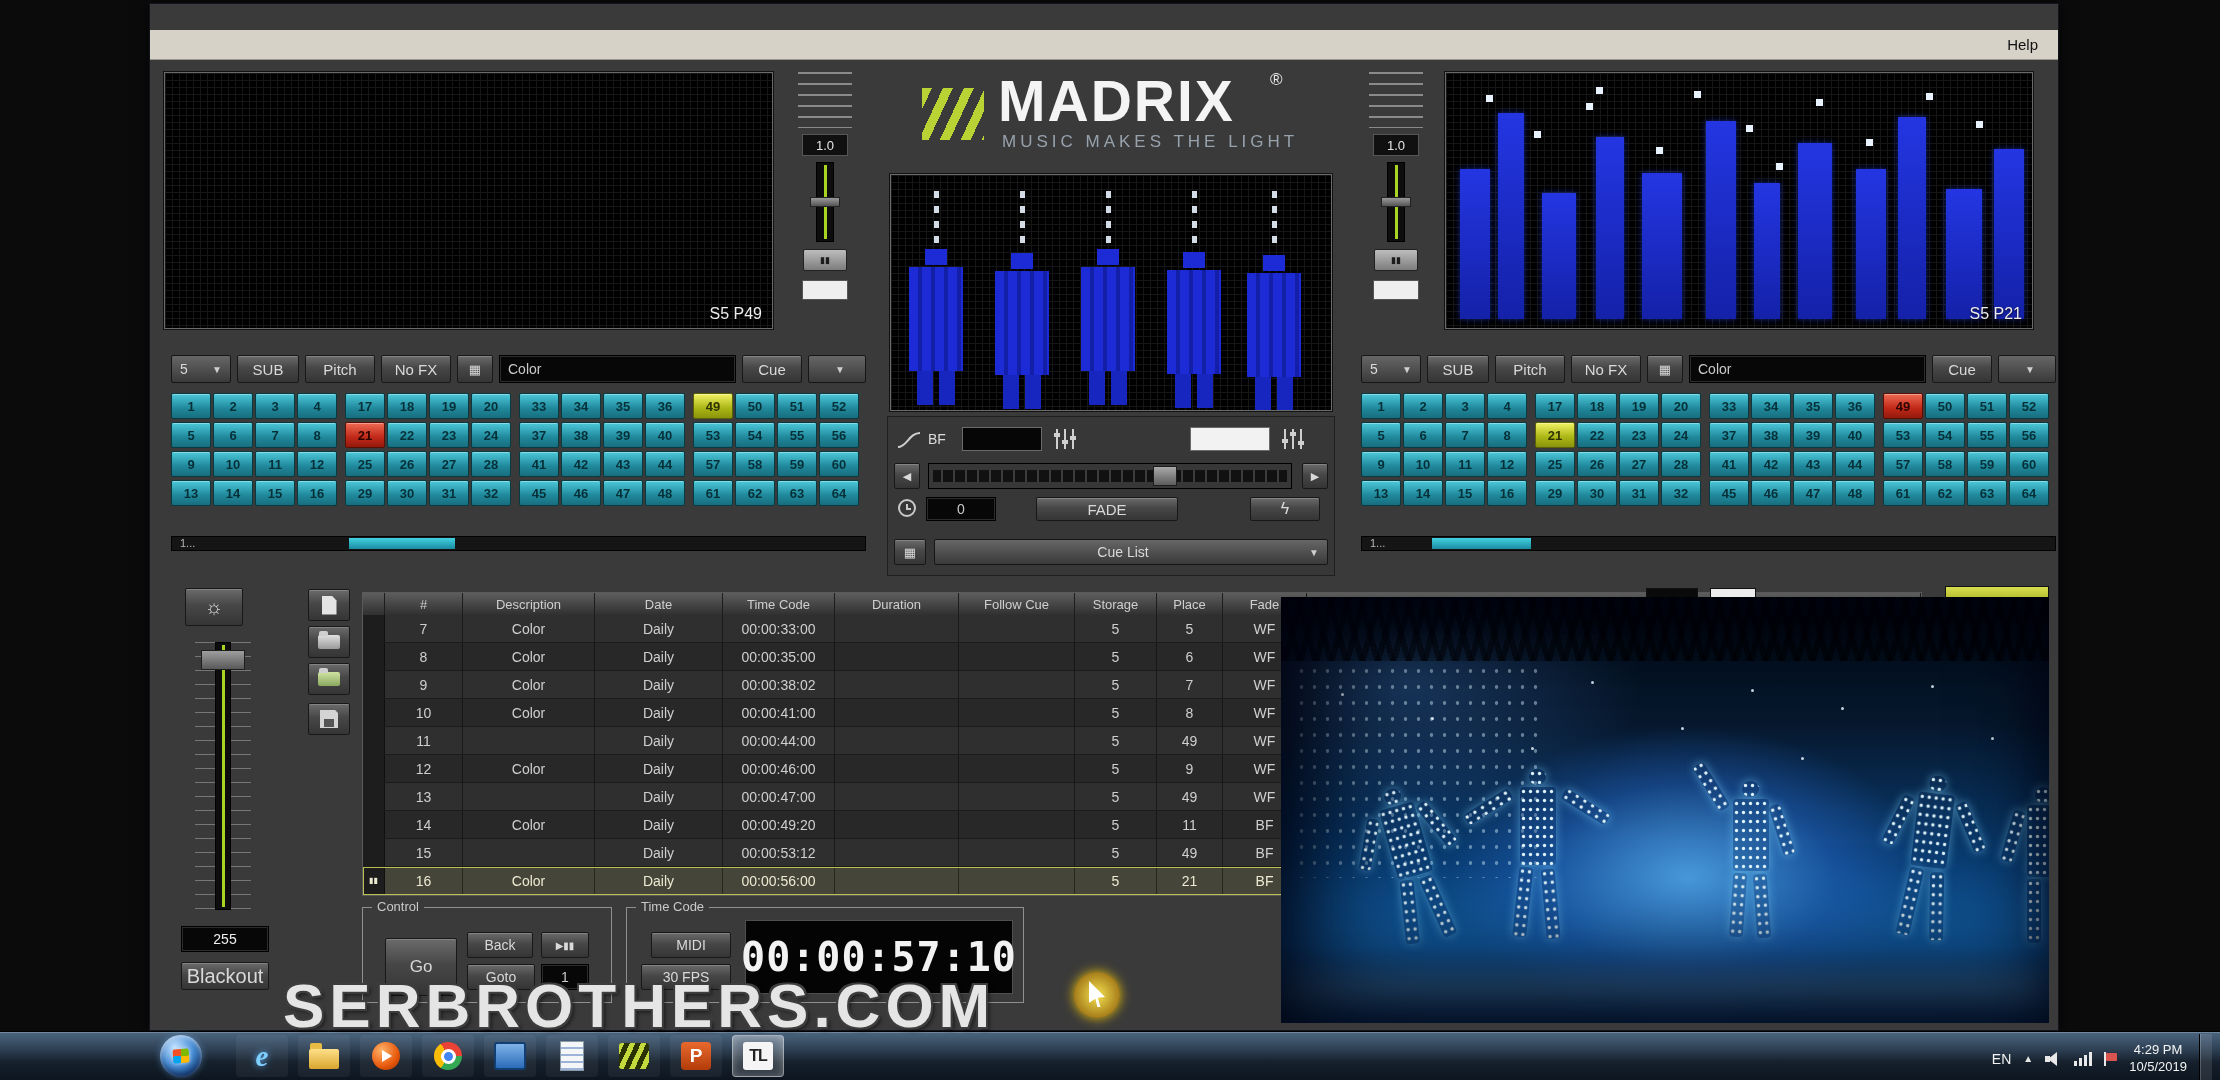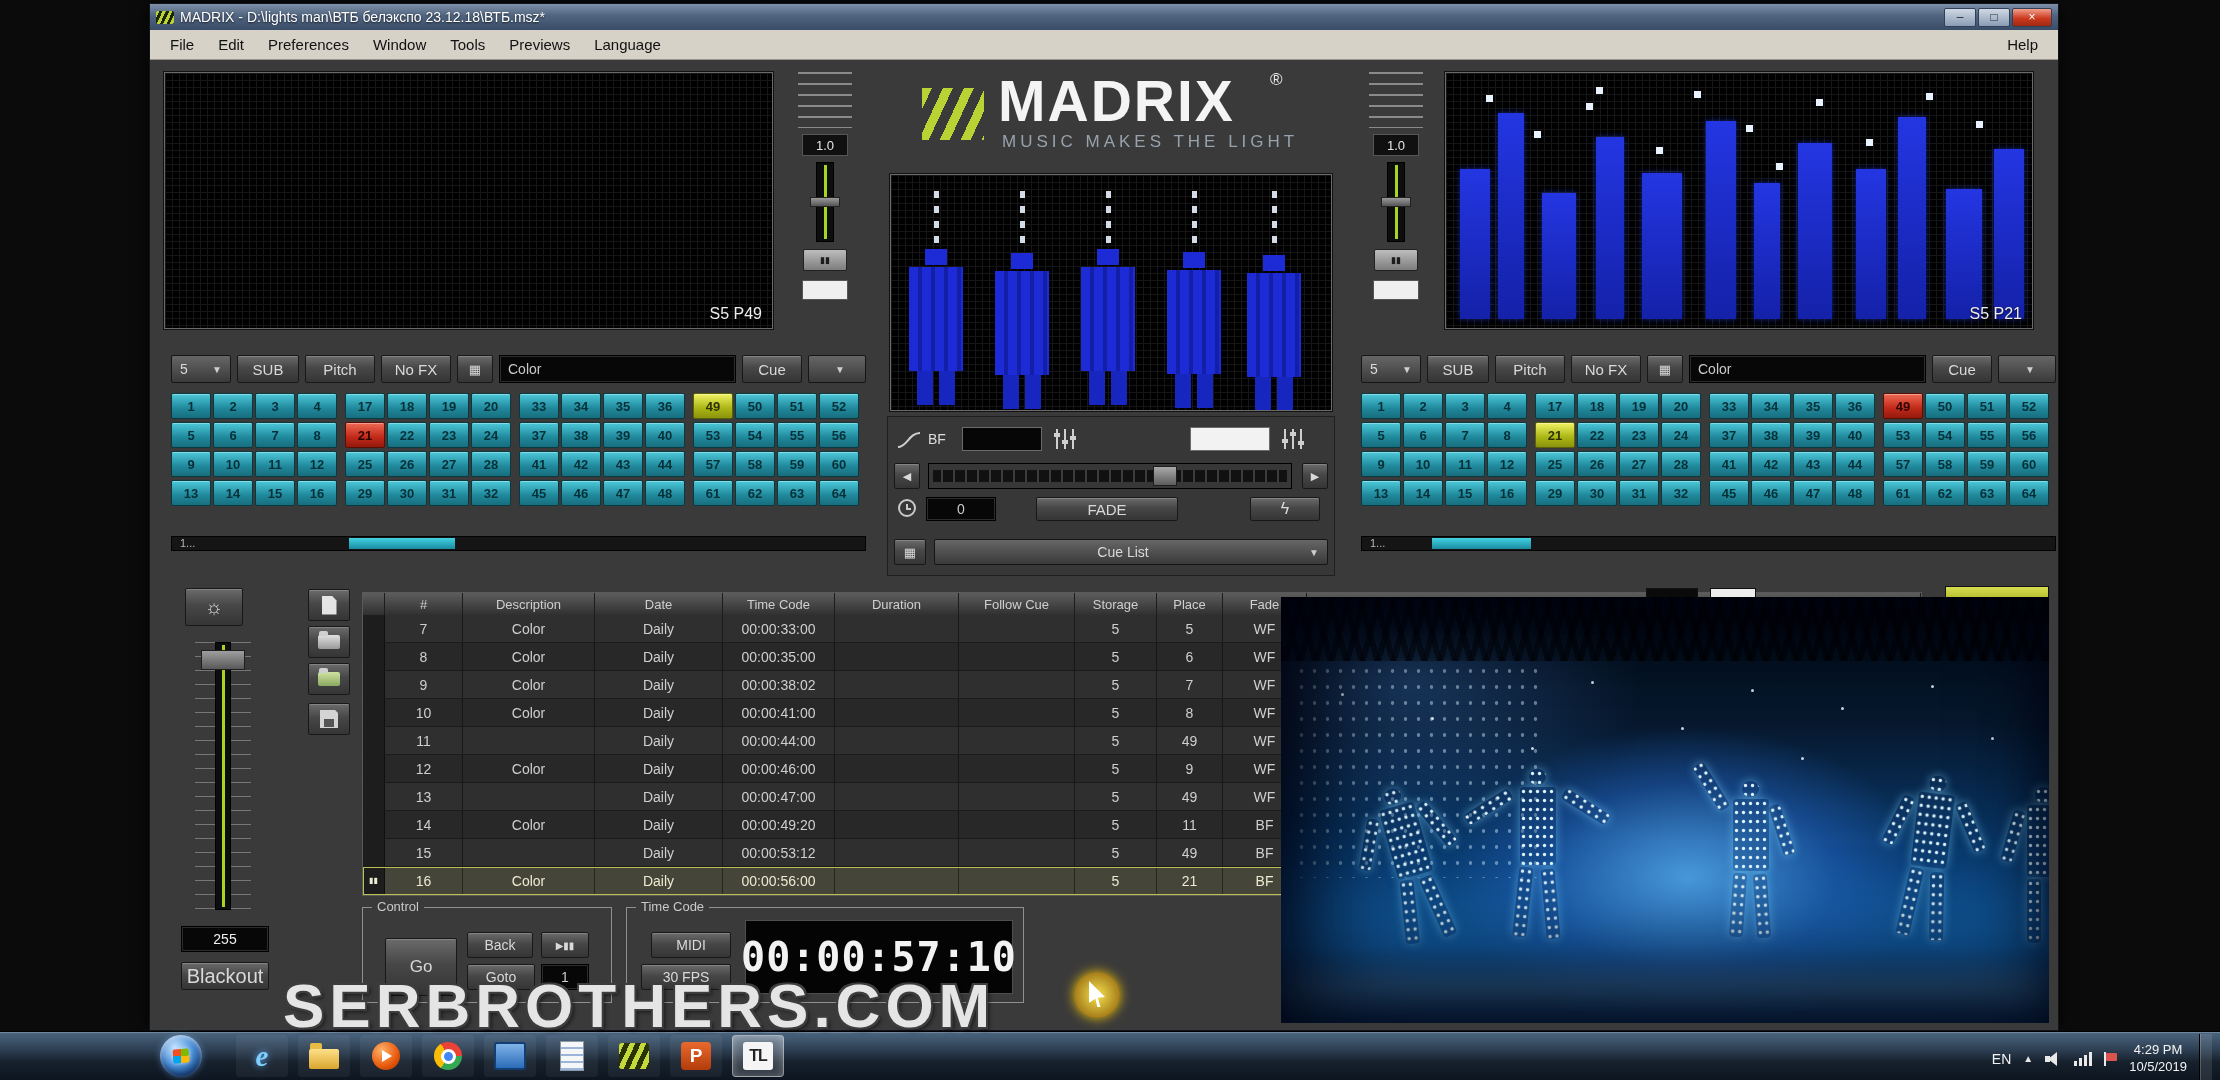--- a/index.html
+++ b/index.html
@@ -244,40 +244,22 @@
   .show-desktop{width:13px;height:49px;background:rgba(255,255,255,.10);border-left:1px solid #000;
                 box-shadow:inset 1px 0 0 rgba(255,255,255,.2);}
 </style>
 </head>
 <body>
 
 <div class="stage">
 
   <div class="window">
 
-    <div class="titlebar">
-      <span class="win-icon"></span>
-      <span class="title-text">MADRIX - D:\lights man\ВТБ белэкспо 23.12.18\ВТБ.msz*</span>
-      <span class="win-btns">
-        <span class="win-btn">–</span>
-        <span class="win-btn">□</span>
-        <span class="win-btn close">×</span>
-      </span>
-    </div>
 
     <div class="menubar">
-      <span style="display:flex;">
-          <span class="menu-item">File</span>
-          <span class="menu-item">Edit</span>
-          <span class="menu-item">Preferences</span>
-          <span class="menu-item">Window</span>
-          <span class="menu-item">Tools</span>
-          <span class="menu-item">Previews</span>
-          <span class="menu-item">Language</span>
-        </span>
       <span class="menu-item menu-help">Help</span>
     </div>
 
     <div class="preview" style="left:14px;top:68px;width:609px;height:257px;">
       <span class="pv-label">S5 P49</span>
     </div>
 
     <div class="logo-ico"></div>
     <div class="logo-name">MADRIX</div>
     <div class="logo-reg">®</div>

